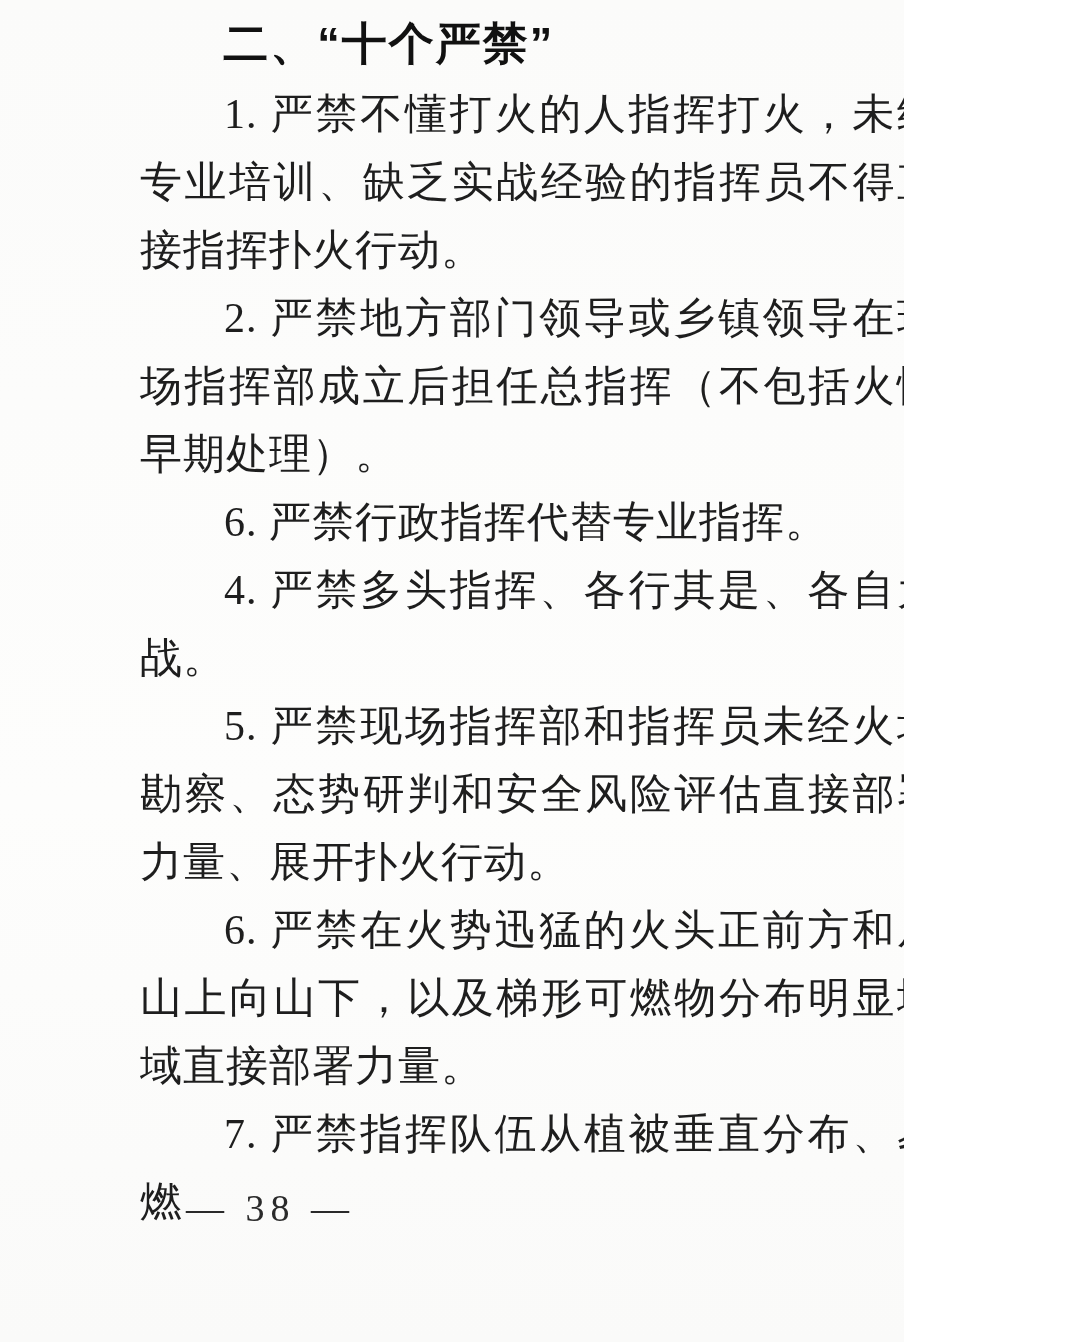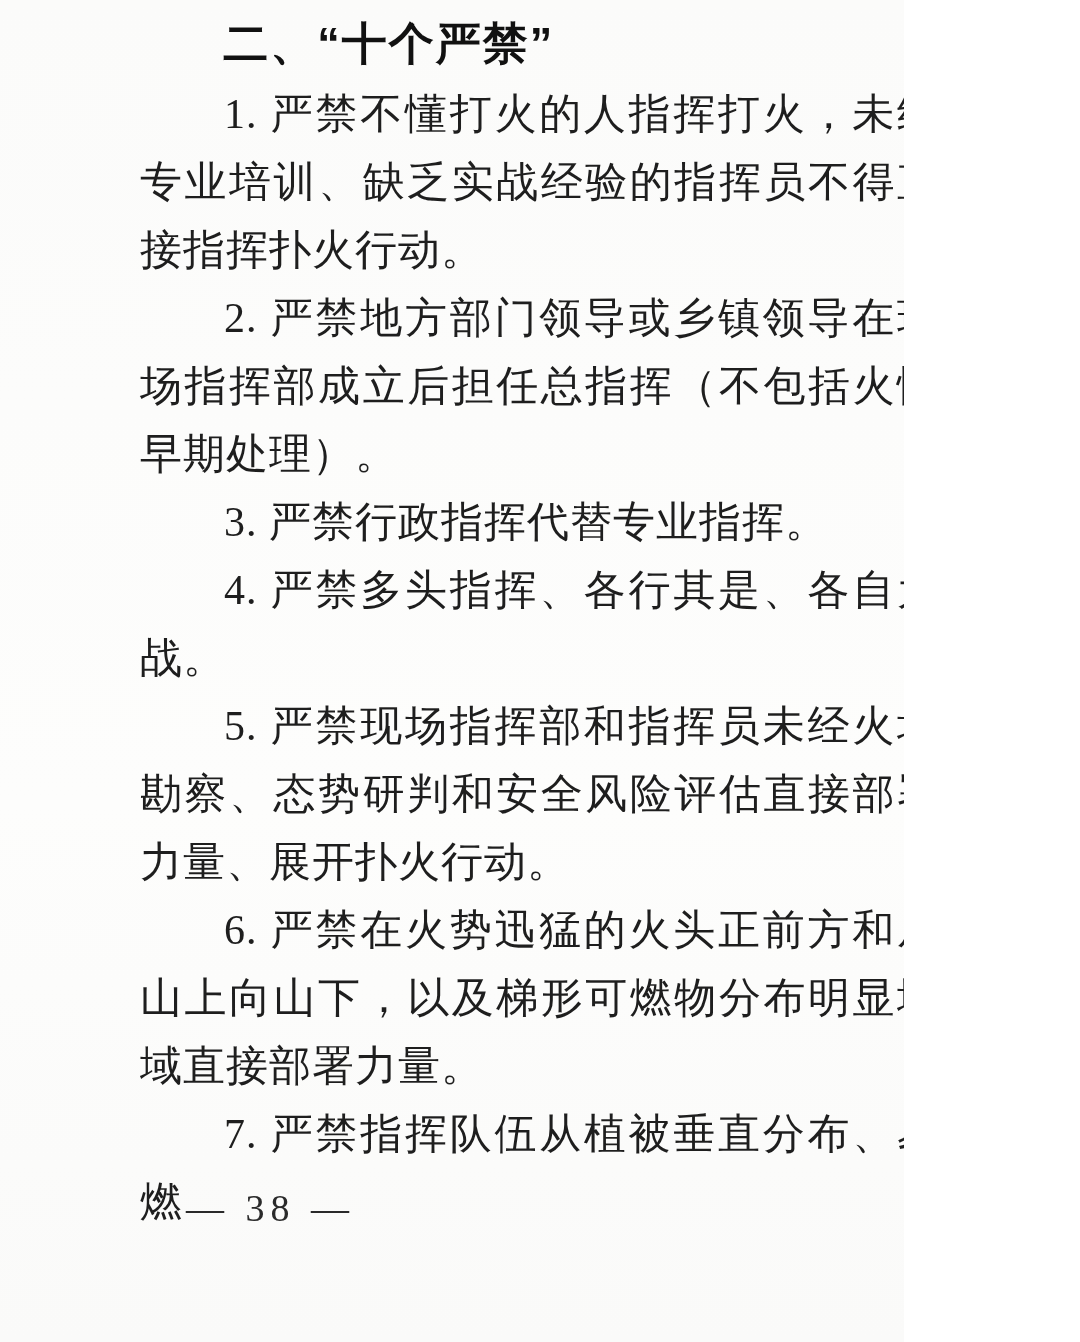--- a/index.html
+++ b/index.html
@@ -54,20 +54,20 @@
   }
 </style>
 </head>
 <body>
 
 <div class="document-page">
   <div class="content">
     <h1 class="section-title">二、“十个严禁”</h1>
     <p class="body-paragraph">1. 严禁不懂打火的人指挥打火，未经专业培训、缺乏实战经验的指挥员不得直接指挥扑火行动。</p>
     <p class="body-paragraph">2. 严禁地方部门领导或乡镇领导在现场指挥部成立后担任总指挥（不包括火情早期处理）。</p>
-    <p class="body-paragraph">3. 严禁行政指挥代替专业指挥。</p>
+    <p class="body-paragraph">6. 严禁行政指挥代替专业指挥。</p>
     <p class="body-paragraph">4. 严禁多头指挥、各行其是、各自为战。</p>
     <p class="body-paragraph">5. 严禁现场指挥部和指挥员未经火场勘察、态势研判和安全风险评估直接部署力量、展开扑火行动。</p>
     <p class="body-paragraph">6. 严禁在火势迅猛的火头正前方和从山上向山下，以及梯形可燃物分布明显地域直接部署力量。</p>
     <p class="body-paragraph">7. 严禁指挥队伍从植被垂直分布、易燃</p>
   </div>
   <div class="page-number">— 38 —</div>
 </div>
 
 </body></html>

